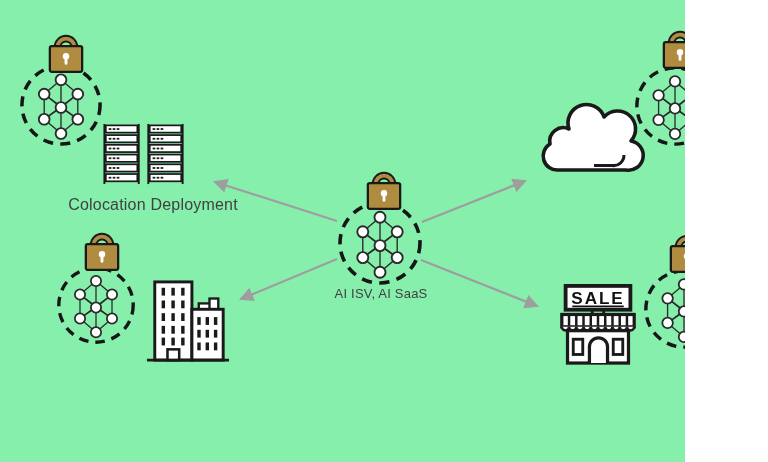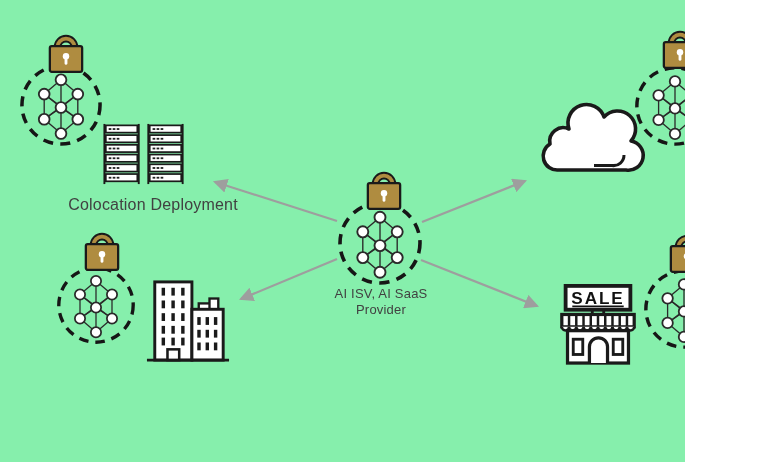--- a/index.html
+++ b/index.html
@@ -153,21 +153,20 @@
   </svg>
 
   <svg class="abs" style="left:337px;top:200px" width="86" height="86" viewBox="0 0 100 100">
       <use href="#sym-ai-node"></use>
     </svg>
   <svg class="abs" style="left:365px;top:163px" width="38" height="48" viewBox="0 0 40 50">
       <use href="#sym-padlock"></use>
     </svg>
   <div class="label center-label" style="left:381px;top:286px">
     <div>AI ISV, AI SaaS</div>
-    <div>Provider</div>
   </div>
 
   <svg class="abs" style="left:56px;top:265px" width="80" height="80" viewBox="0 0 100 100">
       <use href="#sym-ai-node"></use>
     </svg>
   <svg class="abs" style="left:83px;top:224px" width="38" height="48" viewBox="0 0 40 50">
       <use href="#sym-padlock"></use>
     </svg>
   <svg class="abs" style="left:145px;top:278px" width="86" height="86" viewBox="0 0 88 88">
     <rect x="10" y="4" width="38" height="80" fill="#fff" stroke="#1a1a1a" stroke-width="3"></rect>

